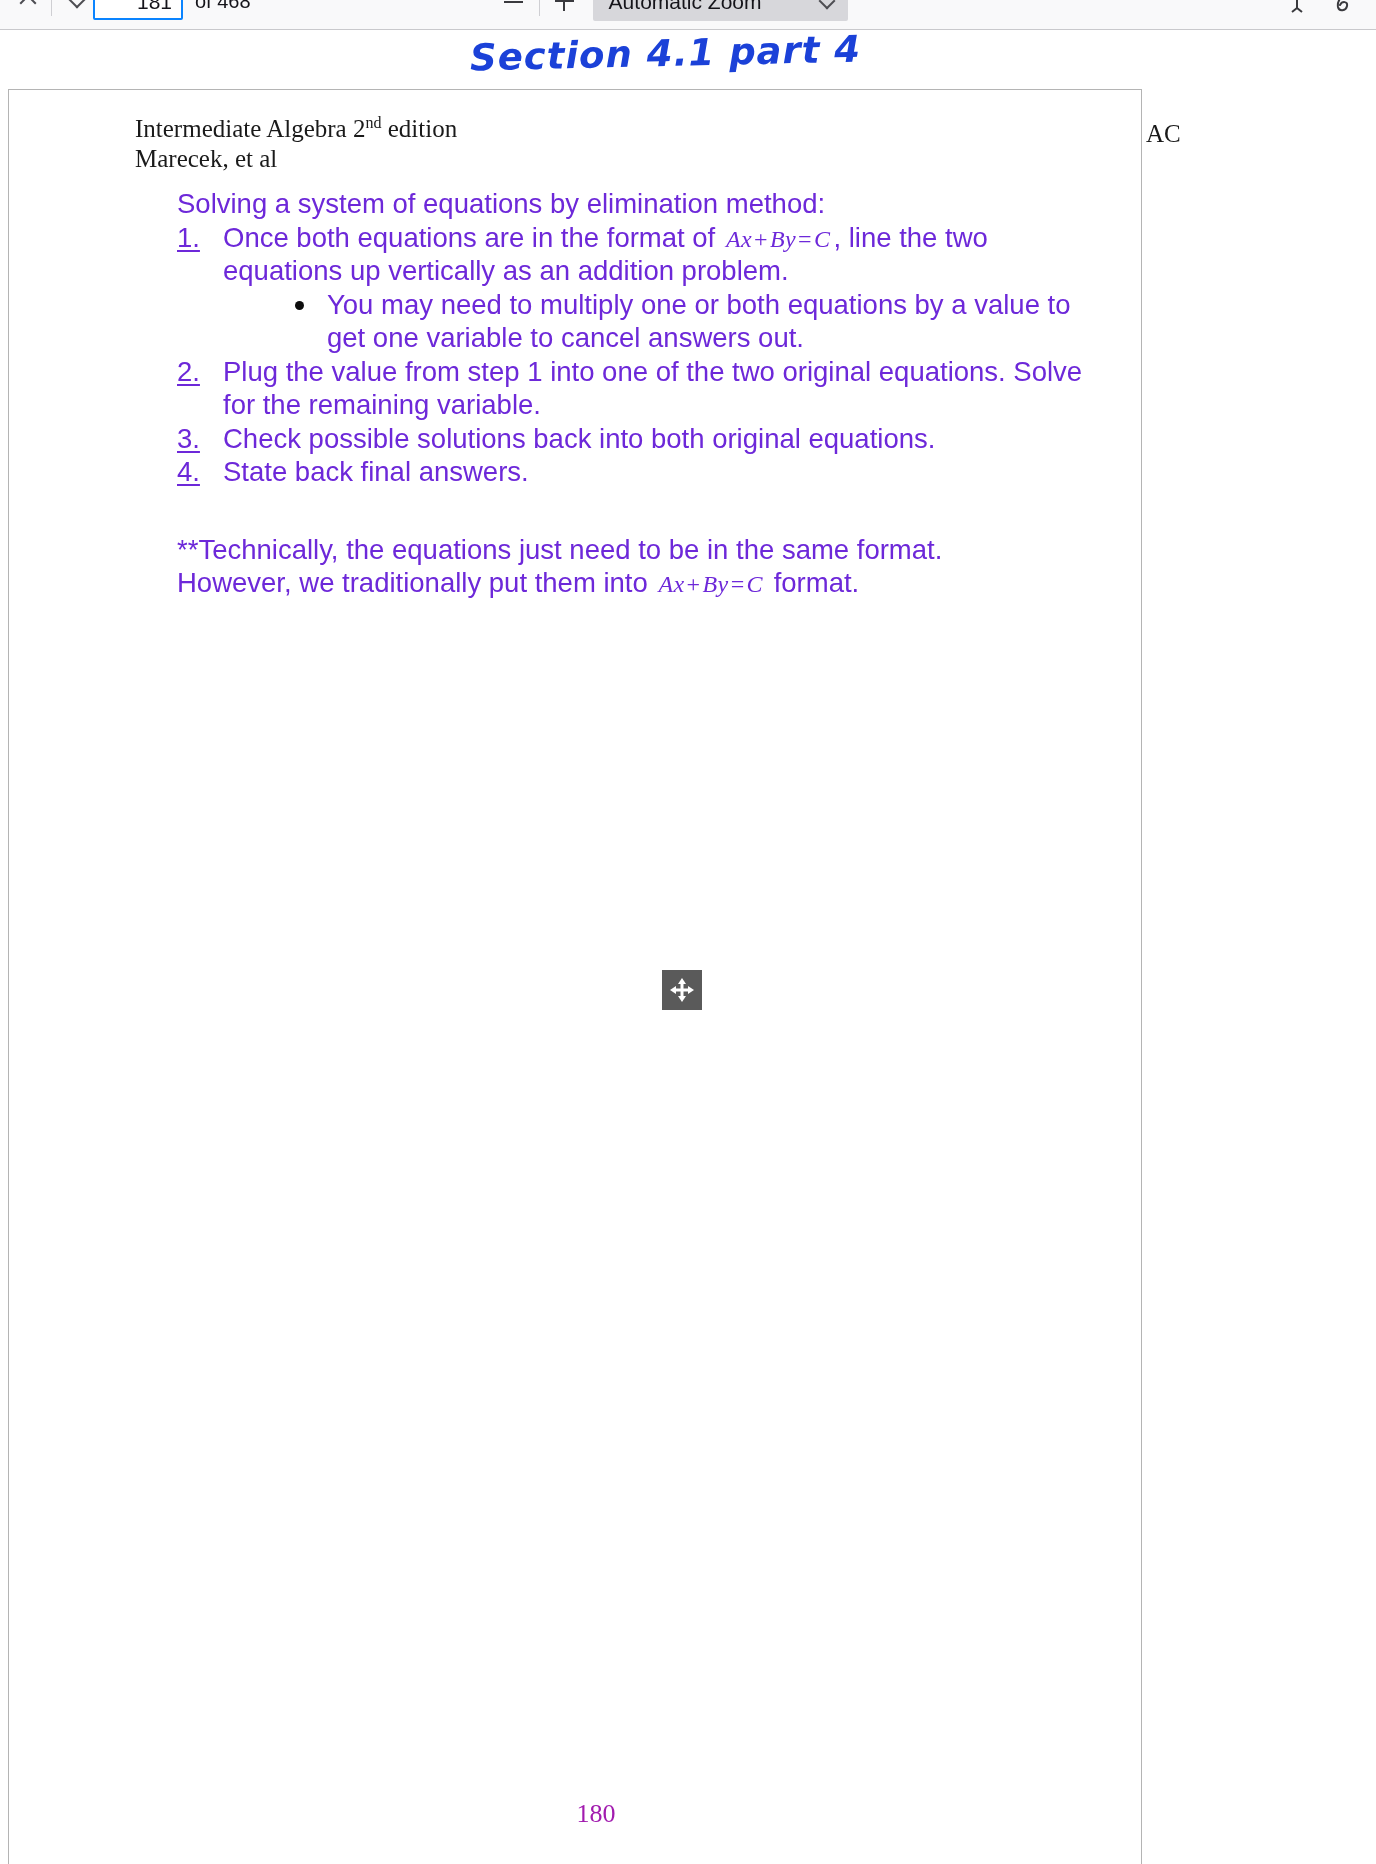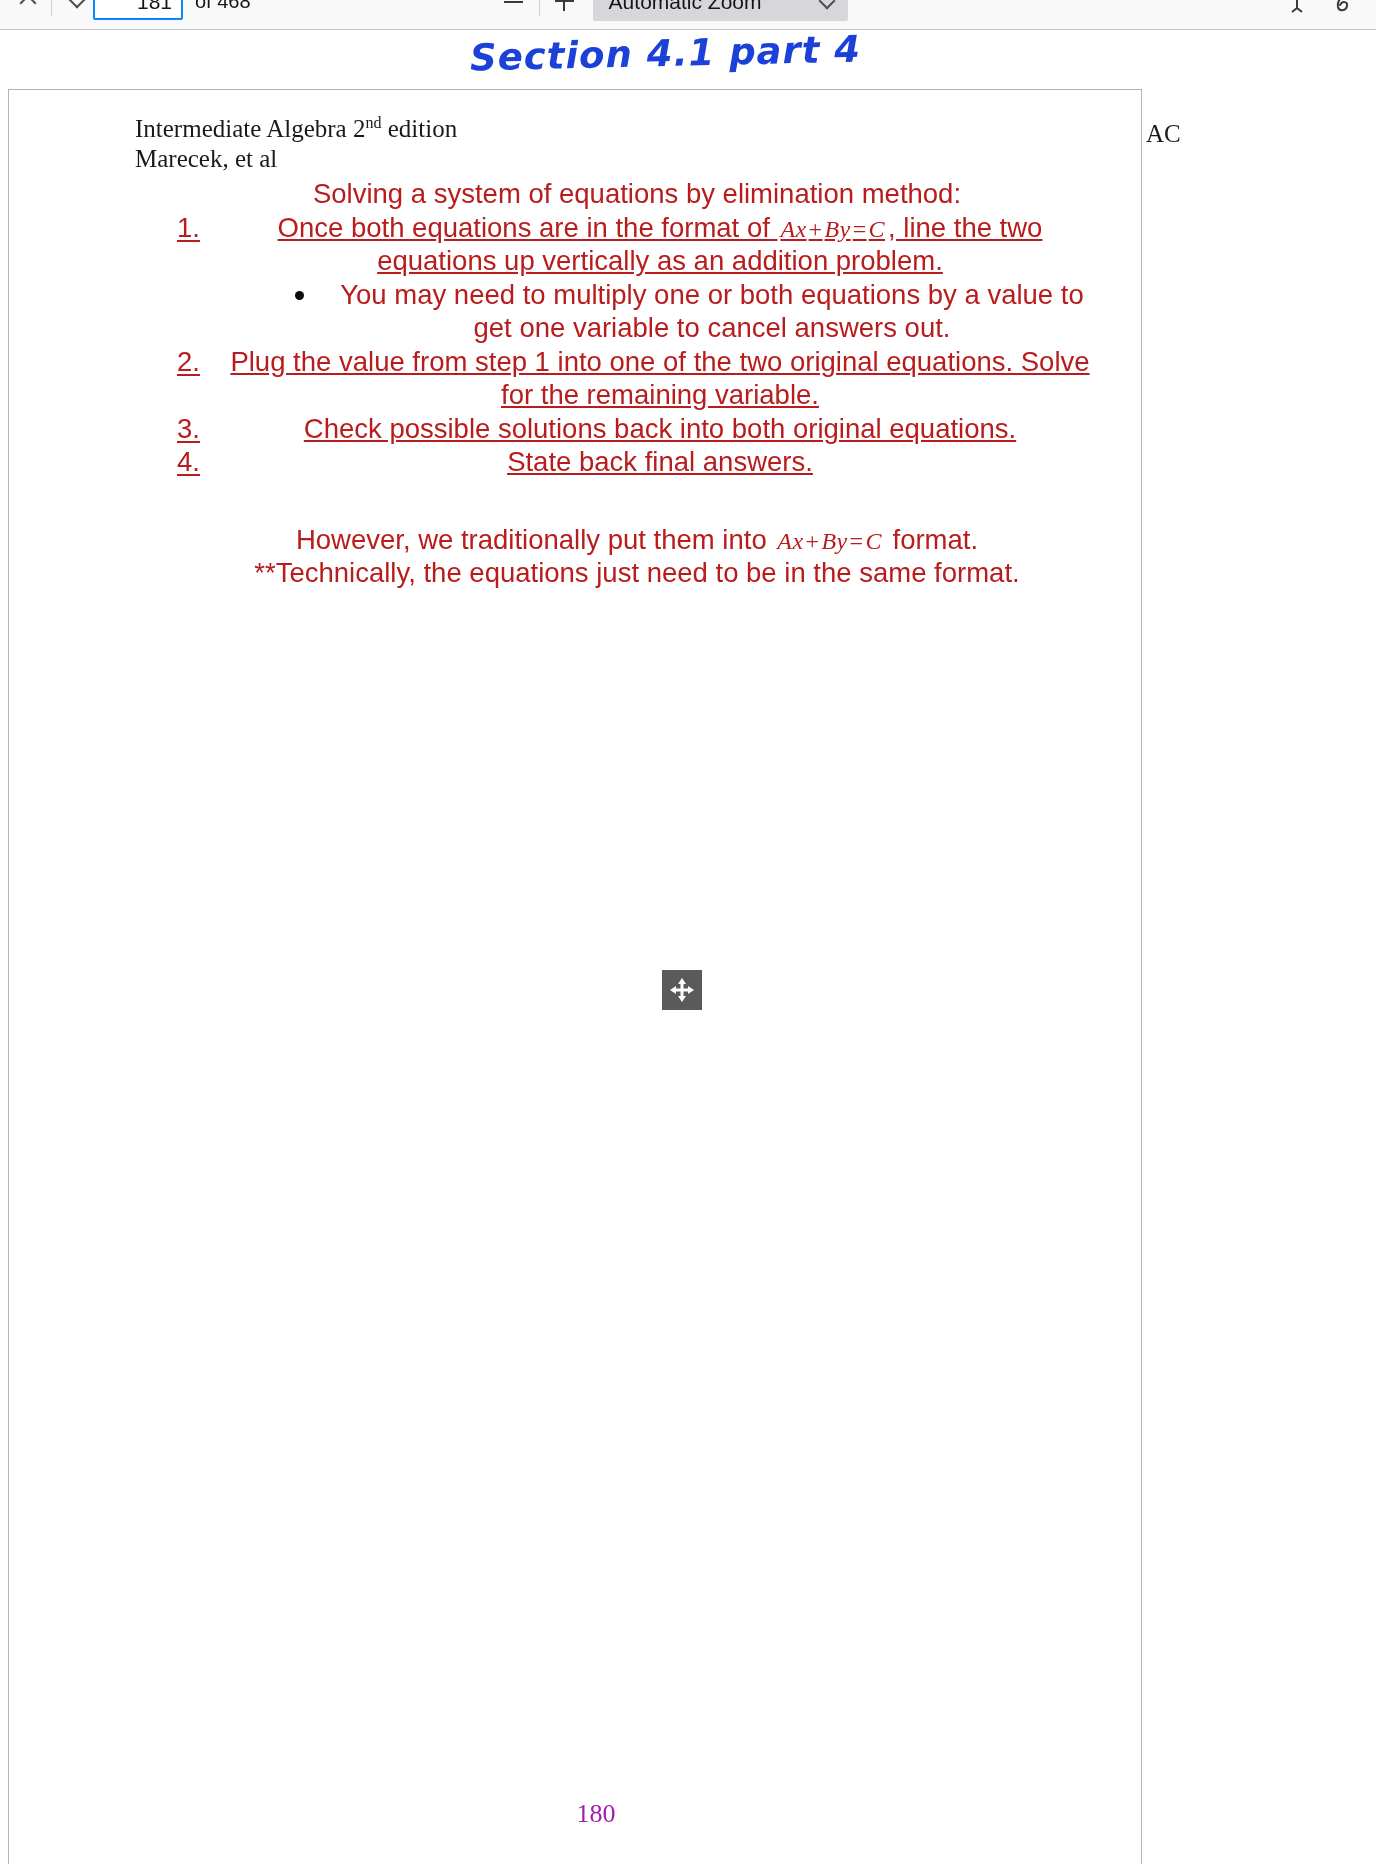--- a/index.html
+++ b/index.html
@@ -195,48 +195,47 @@
     left: 1146px; top: 113px;
     font-family: "Liberation Serif", serif;
     font-size: 25px;
     color: #1a1a1a;
     z-index: 6;
     margin-top: 7px;
   }
 
   .body-block {
     position: absolute;
-    left: 168px; top: 87px;
+    left: 168px; top: 97px;
     width: 920px;
     font-family: "Liberation Sans", sans-serif;
     font-size: 27.5px;
-    color: #b91c1c;
+    color: #6d28d9;
     line-height: 1.22;
-    text-align: center;
   }
 
   .lead-line { white-space: nowrap; }
 
   ol.steps {
     list-style: none;
     margin: 0;
     padding: 0;
   }
   ol.steps > li {
     position: relative;
     padding-left: 46px;
     margin: 0;
   }
   .marker {
     position: absolute;
     left: 0; top: 0;
     text-decoration: underline;
     text-underline-offset: 3px;
   }
-  .step-text { display: block; text-decoration: underline; }
+  .step-text { display: block; }
 
   ul.sub {
     list-style: none;
     margin: 0;
     padding: 0 0 0 66px;
   }
   ul.sub > li {
     position: relative;
     padding-left: 38px;
   }
@@ -374,24 +373,24 @@
           <span class="step-text">Check possible solutions back into both original equations.</span>
         </li>
 
         <li>
           <span class="marker">4.</span>
           <span class="step-text">State back final answers.</span>
         </li>
       </ol>
 
       <div class="note-para">
+        <div>**Technically, the equations just need to be in the same format.</div>
         <div><span>However, we traditionally put them into</span>
           <span class="math">Ax<span class="op">+</span>By<span class="op">=</span>C</span>
           <span>format.</span></div>
-        <div>**Technically, the equations just need to be in the same format.</div>
       </div>
 
     </div>
   </div>
 
   <div class="page-lower"></div>
 
   <div class="doc-ac">AC</div>
 
   <div class="move-cursor">

